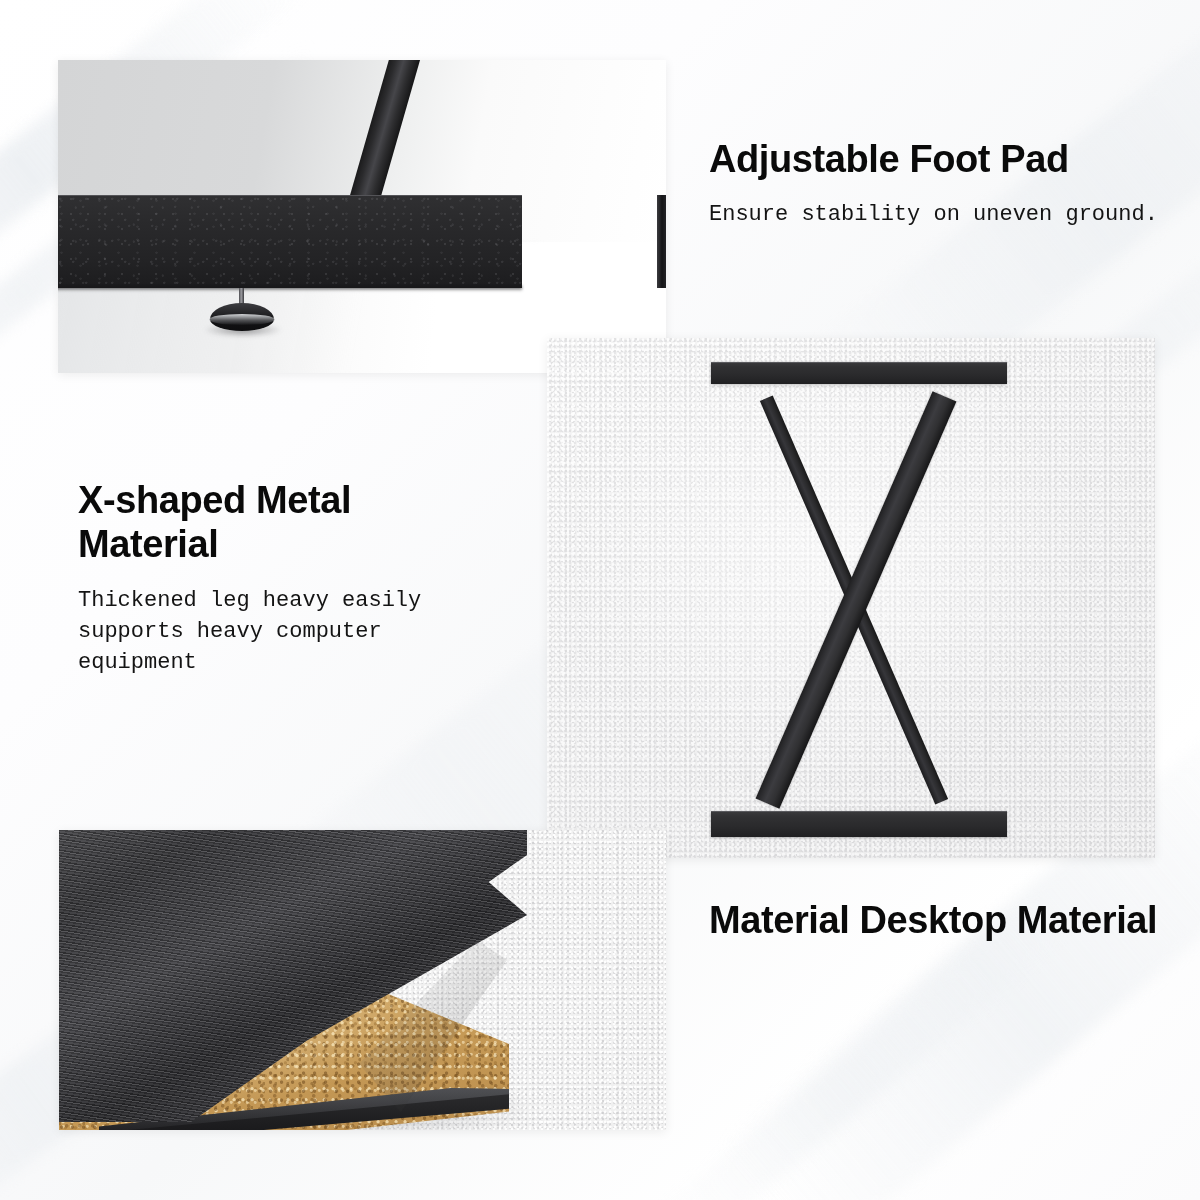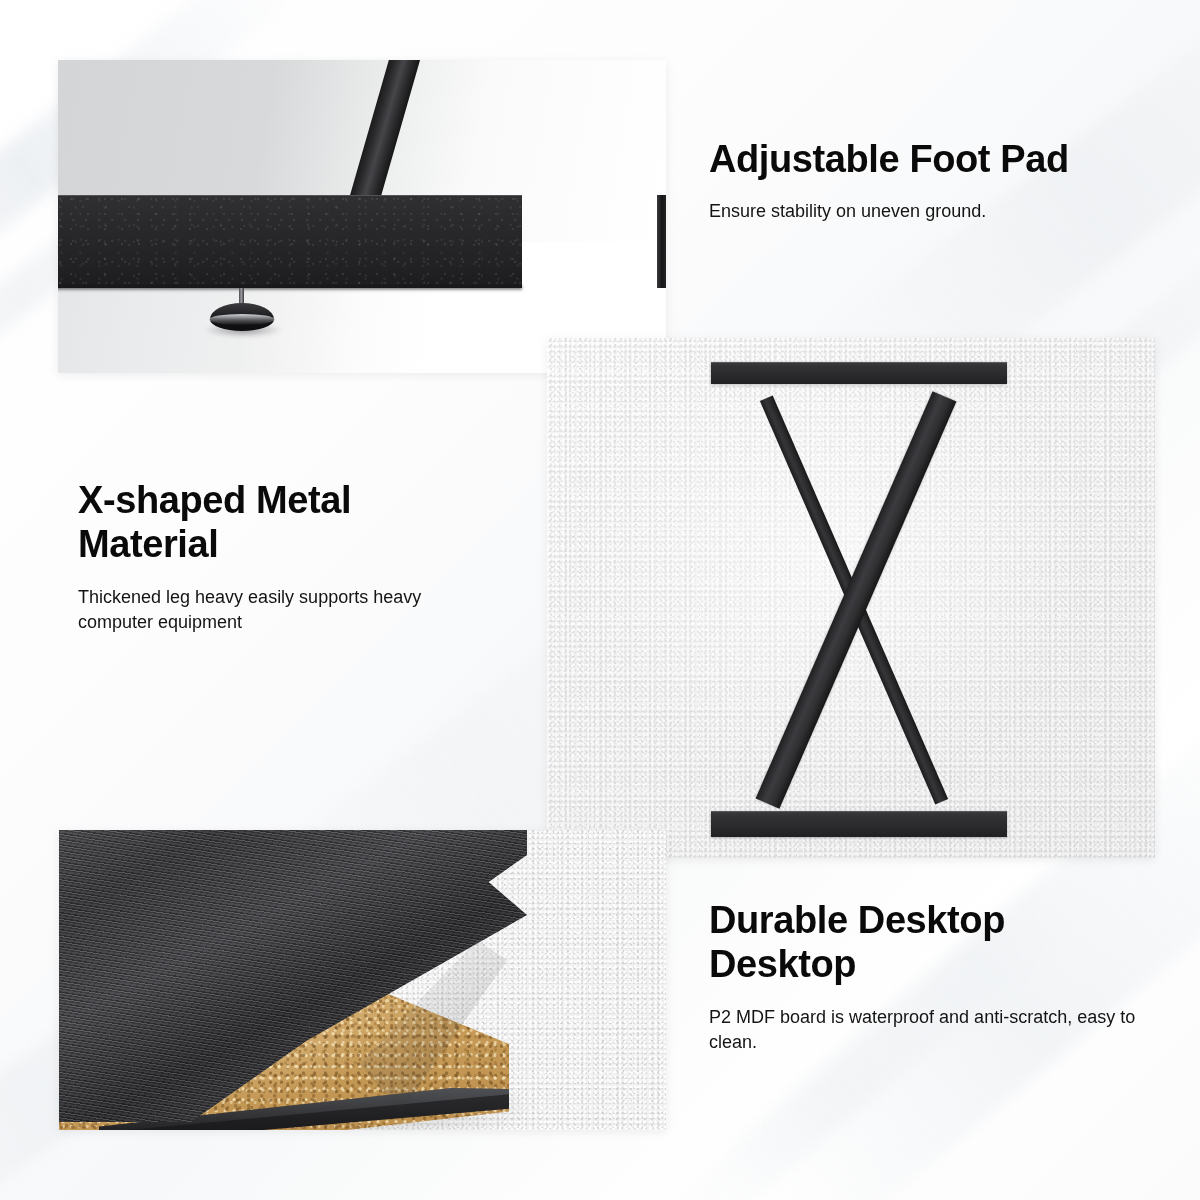--- a/index.html
+++ b/index.html
@@ -263,23 +263,24 @@
   .tb-title {
     margin: 0;
     font-weight: bold;
     font-size: 38px;
     line-height: 1.17;
     letter-spacing: -0.4px;
     color: #0a0a0a;
   }
   .tb-body {
     margin: 18px 0 0 0;
-    font-size: 18px;
+    font-size: 22px;
     line-height: 1.42;
     color: #141414;
+    font-family: Liberation Mono, monospace;
   }
   #text-foot { left: 709px; top: 126px; width: 452px; margin-top: 11px; }
   #text-x    { left: 78px;  top: 478px; width: 380px; }
   #text-mdf  { left: 709px; top: 898px; width: 452px; }
 </style>
 </head>
 <body>
 
 <div id="stage">
 
@@ -335,17 +336,16 @@
     <h2 class="tb-title">Adjustable Foot Pad</h2>
     <p class="tb-body">Ensure stability on uneven ground.</p>
   </div>
 
   <div class="textblock" id="text-x">
     <h2 class="tb-title">X-shaped Metal Material</h2>
     <p class="tb-body">Thickened leg heavy easily supports heavy computer equipment</p>
   </div>
 
   <div class="textblock" id="text-mdf">
-    <h2 class="tb-title">Durable Desktop Desktop</h2>
-    <p class="tb-body">P2 MDF board is waterproof and anti-scratch, easy to clean.</p>
+    <h2 class="tb-title">Material Desktop Material</h2>
   </div>
 
 </div>
 
 </body></html>

